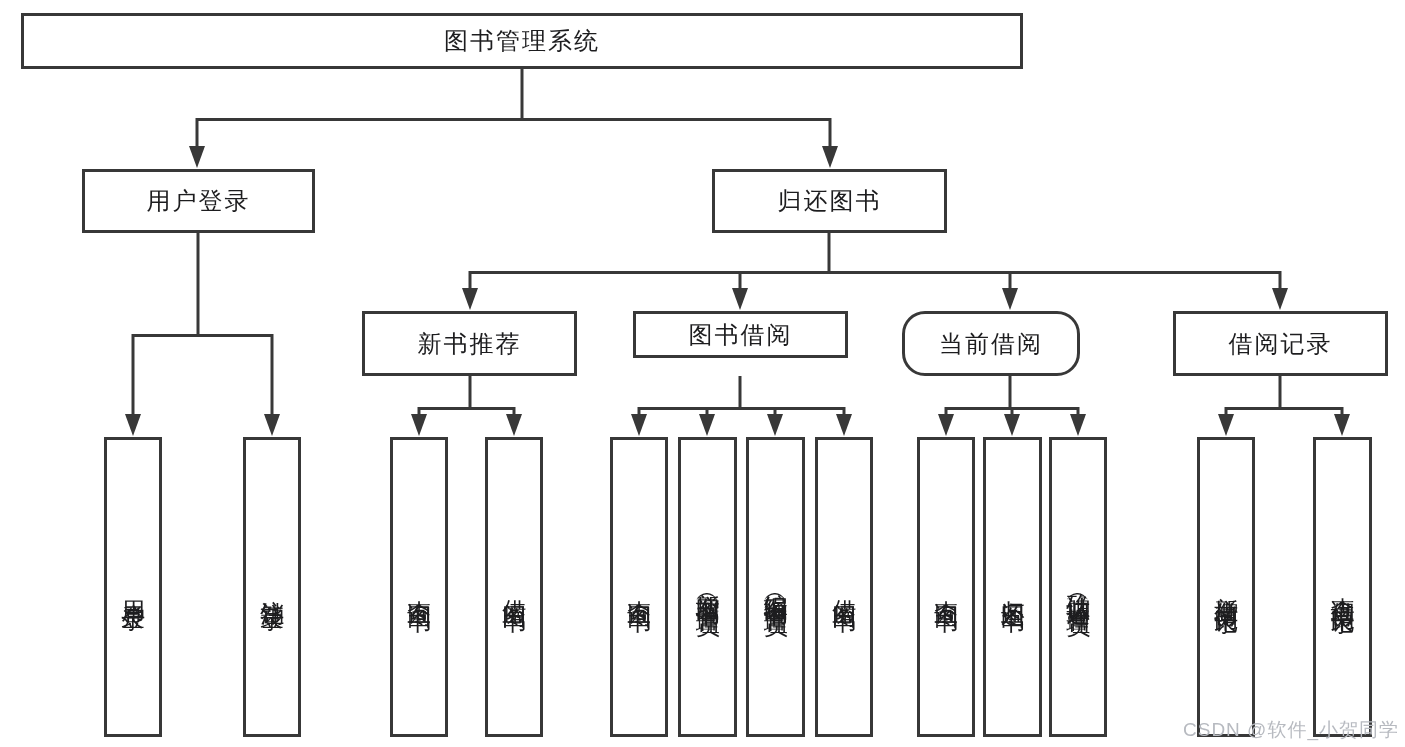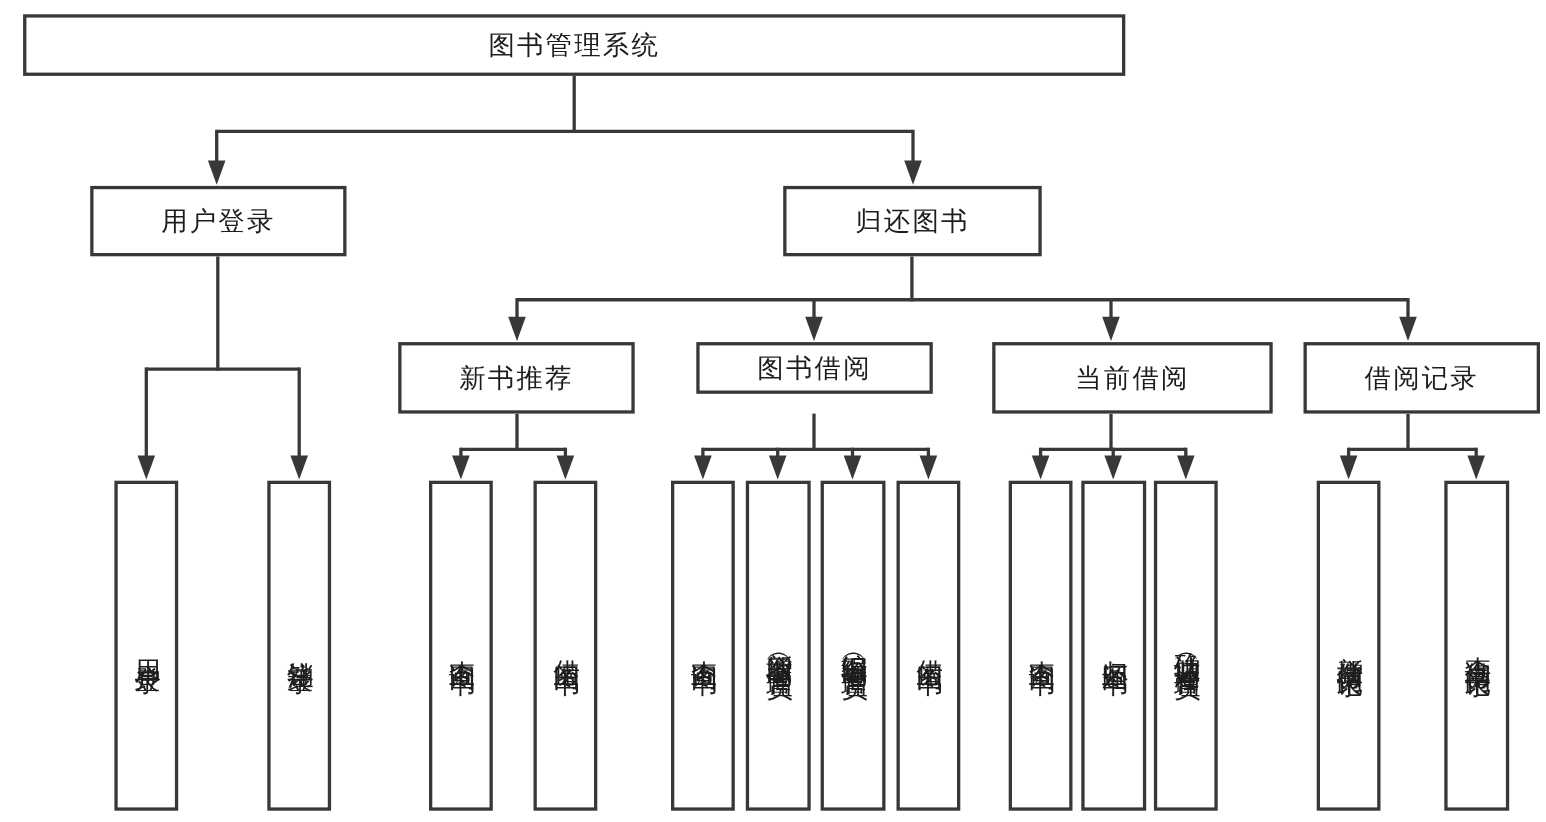--- a/index.html
+++ b/index.html
@@ -146,24 +146,24 @@
   <div class="node" style="left:712px; top:169px; width:235px; height:64px;">
     <span class="h-label">归还图书</span>
   </div>
 
   <div class="node" style="left:362px; top:311px; width:215px; height:65px;">
     <span class="h-label">新书推荐</span>
   </div>
   <div class="node" style="left:633px; top:311px; width:215px; height:47px;">
     <span class="h-label">图书借阅</span>
   </div>
-  <div class="node" style="left:902px; top:311px; width:255px; height:65px;">
+  <div class="node" style="left:902px; top:311px; width:178px; height:65px;border-radius:23px;">
     <span class="h-label">当前借阅</span>
   </div>
-  <div class="node" style="left:1173px; top:311px; width:215px; height:65px;margin-left:12px;">
+  <div class="node" style="left:1173px; top:311px; width:215px; height:65px;">
     <span class="h-label">借阅记录</span>
   </div>
 
   <div class="node" style="left:104px; top:437px; width:58px; height:300px;">
     <span class="v-label">用户登录</span>
   </div>
   <div class="node" style="left:243px; top:437px; width:58px; height:300px;">
     <span class="v-label">注销登录</span>
   </div>
 
@@ -197,14 +197,15 @@
     <span class="v-label">确认归还（管理员）</span>
   </div>
 
   <div class="node" style="left:1197px; top:437px; width:58px; height:300px;">
     <span class="v-label">新增借阅记录</span>
   </div>
   <div class="node" style="left:1313px; top:437px; width:59px; height:300px;">
     <span class="v-label">查询借阅记录</span>
   </div>
 
+  <div id="watermark">CSDN @软件_小贺同学</div>
 
 </div>
 
 </body></html>

